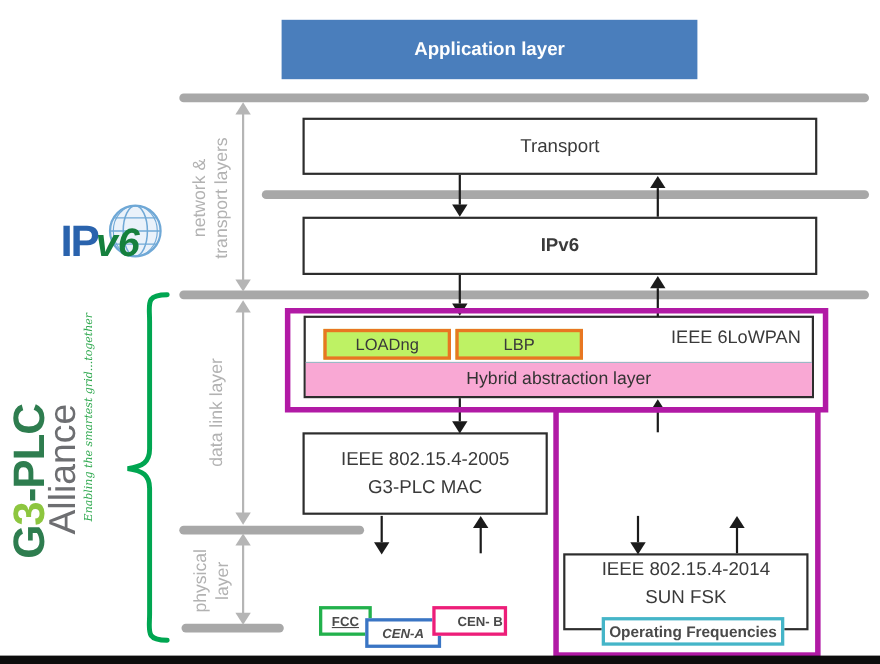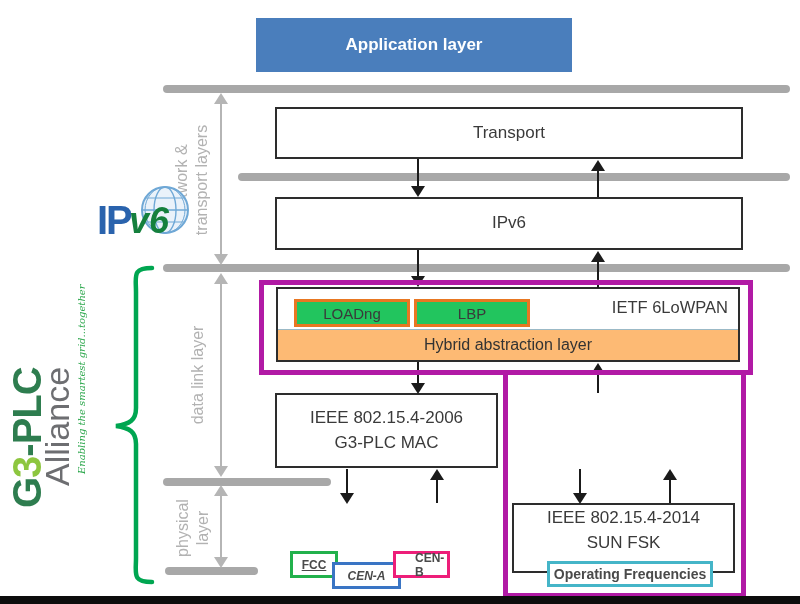--- a/index.html
+++ b/index.html
@@ -22,32 +22,32 @@
   .vwrap{position:absolute;z-index:3;}
   .vinner{position:absolute;left:50%;top:50%;transform:translate(-50%,-50%) rotate(-90deg);
     white-space:nowrap;color:#b2b2b2;font-size:16px;text-align:center;line-height:1.25;}
   
   .sbox{position:absolute;background:#fff;border:2px solid #2d2d2d;display:flex;flex-direction:column;
     align-items:center;justify-content:center;font-size:17px;color:#3a3a3a;text-align:right;line-height:1.45;z-index:10;}
   .appbox{position:absolute;background:#4a7ebc;color:#ffffff;font-weight:bold;font-size:17px;
     display:flex;align-items:center;justify-content:center;z-index:10;}
   
   .adapt{position:absolute;background:#fff;border:2px solid #2d2d2d;z-index:10;}
-  .orangebox{position:absolute;border:3px solid #e87722;background:#22c55e;display:flex;align-items:center;
+  .orangebox{position:absolute;border:3px solid #e87722;background:#bef264;display:flex;align-items:center;
     justify-content:center;font-size:15px;color:#3a3a3a;}
   .ietf{position:absolute;right:10px;top:9px;font-size:16.5px;color:#3a3a3a;}
-  .hybrid{position:absolute;left:0;right:0;bottom:0;height:31px;background:#fdba74;border-top:1px solid #9bb9c6;
+  .hybrid{position:absolute;left:0;right:0;bottom:0;height:31px;background:#f9a8d4;border-top:1px solid #9bb9c6;
     display:flex;align-items:center;justify-content:center;font-size:16px;color:#333;}
   
   .band{position:absolute;background:#fff;display:flex;align-items:center;justify-content:center;
     font-size:12px;font-weight:bold;color:#4a4a4a;z-index:25;}
   
   .mag{position:absolute;border:5px solid #b11aa5;background:transparent;z-index:30;pointer-events:none;}
   
-  .ipv6logo{position:absolute;left:55px;top:184px;width:100px;height:68px;z-index:4;margin-left:42px;}
+  .ipv6logo{position:absolute;left:55px;top:184px;width:100px;height:68px;z-index:4;}
   .ipv6logo .ip{position:absolute;left:0;top:14px;font-size:40px;font-weight:bold;color:#2a63ad;letter-spacing:-2px;}
   .ipv6logo .v6{position:absolute;left:32px;top:16px;font-size:36px;font-weight:bold;font-style:italic;color:#15803d;z-index:2;}
   .ipv6logo svg{position:absolute;left:42px;top:0px;}
   .g3wrap{position:absolute;left:8px;top:272px;width:144px;height:236px;z-index:4;}
   .g3inner{position:absolute;left:50%;top:50%;width:236px;height:144px;transform:translate(-50%,-50%) rotate(-90deg);}
   .g3line1{font-size:40px;font-weight:bold;color:#2e7d4f;letter-spacing:-1px;line-height:0.95;}
   .g3line1 .lt{color:#8dc63f;}
   .g3line2{font-size:34px;color:#6d6e71;font-weight:normal;letter-spacing:0px;margin-left:22px;margin-top:-6px;line-height:1;}
   .g3line3{font-size:10px;color:#2ea84e;font-style:italic;margin-left:34px;margin-top:2px;font-family:"DejaVu Serif",serif;}
   .blackbar{position:absolute;left:0;top:596px;width:800px;height:8px;background:#0d0d0d;z-index:40;}
@@ -97,46 +97,46 @@
   <div class="garr" style="left:220px;top:283px;height:184px;"></div>
   <div class="vwrap" style="left:183px;top:300px;width:30px;height:150px;">
     <div class="vinner"><span>data link layer</span></div>
   </div>
 
   <div class="garr" style="left:220px;top:495px;height:63px;"></div>
   <div class="vwrap" style="left:169px;top:487px;width:48px;height:82px;">
     <div class="vinner"><span>physical</span><br><span>layer</span></div>
   </div>
 
-  <div class="appbox" style="left:256px;top:18px;width:316px;height:54px;text-align:right;">Application layer</div>
+  <div class="appbox" style="left:256px;top:18px;width:378px;height:54px;text-align:right;">Application layer</div>
 
   <div class="sbox" style="left:275px;top:107px;width:468px;height:52px;">Transport</div>
 
-  <div class="sbox" style="left:275px;top:197px;width:468px;height:53px;">IPv6</div>
+  <div class="sbox" style="left:275px;top:197px;width:468px;height:53px;font-weight:bold;">IPv6</div>
 
   <div class="adapt" style="left:276px;top:287px;width:464px;height:75px;">
     <div class="orangebox" style="left:16px;top:10px;width:116px;height:28px;">LOADng</div>
     <div class="orangebox" style="left:136px;top:10px;width:116px;height:28px;">LBP</div>
-    <div class="ietf">IETF 6LoWPAN</div>
+    <div class="ietf">IEEE 6LoWPAN</div>
     <div class="hybrid">Hybrid abstraction layer</div>
   </div>
 
   <div class="sbox" style="left:275px;top:393px;width:223px;height:75px;">
-    <div>IEEE 802.15.4-2006</div>
+    <div>IEEE 802.15.4-2005</div>
     <div>G3-PLC MAC</div>
   </div>
 
   <div class="sbox" style="left:512px;top:503px;width:223px;height:70px;padding-bottom:14px;">
     <div>IEEE 802.15.4-2014</div>
     <div>SUN FSK</div>
   </div>
 
   <div class="band" style="left:290px;top:551px;width:48px;height:27px;border:3px solid #22b14c;z-index:24;text-decoration:underline;">FCC</div>
   <div class="band" style="left:332px;top:562px;width:69px;height:27px;border:3px solid #3a75c4;z-index:25;font-style:italic;">CEN-A</div>
-  <div class="band" style="left:393px;top:551px;width:57px;height:27px;border:3px solid #ed1e79;z-index:26;padding-left:19px;">CEN- B</div>
+  <div class="band" style="left:393px;top:551px;width:68px;height:27px;border:3px solid #ed1e79;z-index:26;padding-left:19px;">CEN- B</div>
   <div class="band" style="left:547px;top:561px;width:166px;height:26px;border:3px solid #45b5c8;font-size:14px;">Operating Frequencies</div>
 
   <div class="barr down" style="left:417px;top:159px;height:27px;"></div>
   <div class="barr up" style="left:597px;top:171px;height:26px;"></div>
 
   <div class="barr down" style="left:417px;top:250px;height:26px;"></div>
   <div class="barr up" style="left:597px;top:262px;height:26px;"></div>
 
   <div class="barr down" style="left:417px;top:362px;height:21px;"></div>
   <div class="barr up" style="left:597px;top:374px;height:19px;"></div>

